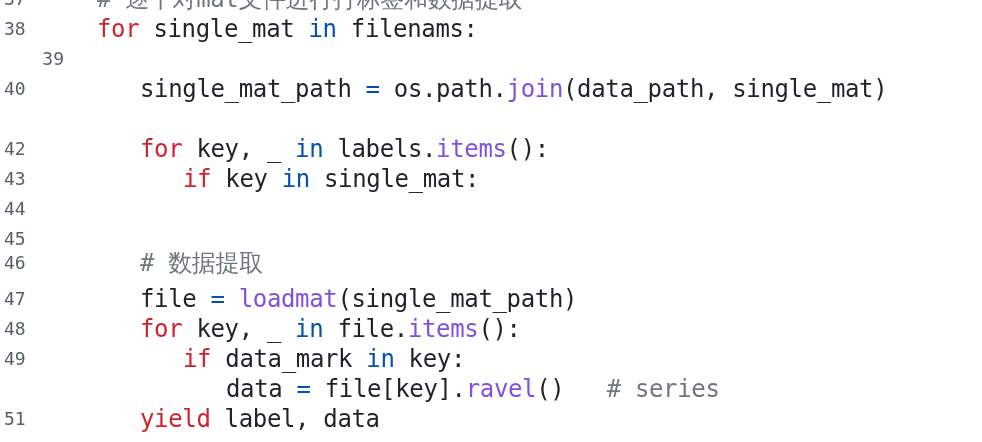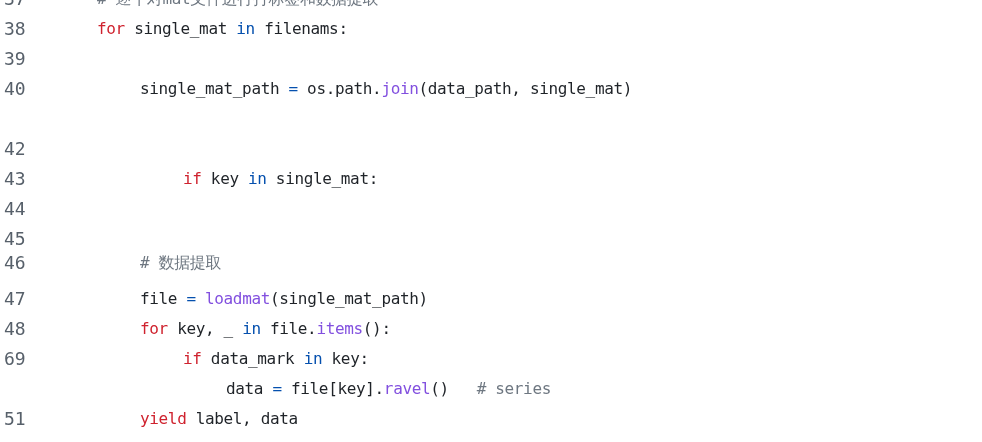--- a/index.html
+++ b/index.html
@@ -31,40 +31,40 @@
       position: absolute;
       left: 4px;
       width: 60px;
       color: #57606a;
       font-family: "DejaVu Sans Mono", "Liberation Mono", monospace;
       font-size: 18px;
     }
     .line-code {
       position: absolute;
       left: 97px;
-      font-size: 16px;
+      font-size: 24px;
       letter-spacing: -0.35px;
     }
     .tok-kw { color: #cf222e; }
     .tok-op { color: #0550ae; }
     .tok-fn { color: #8250df; }
     .tok-cm { color: #6e7781; }
     .tok-id { color: #1f2328; }
   </style>
 </head>
 <body>
 
 <div class="code-view" id="code-view">
     <div class="code-line" style="top: -16px;"><span class="line-number">37</span><span class="line-code" style="left: 97px;"><span class="tok-cm"># 逐个对mat文件进行打标签和数据提取</span></span></div>
     <div class="code-line" style="top: 14px;"><span class="line-number">38</span><span class="line-code" style="left: 97px;"><span class="tok-kw">for</span><span class="tok-id"> single_mat </span><span class="tok-op">in</span><span class="tok-id"> filenams:</span></span></div>
-    <div class="code-line" style="top: 44px;"><span class="line-number">39</span><span class="line-code" style="left: 97px;"></span></div>
+    <div class="code-line" style="top: 44px; text-align: right;"><span class="line-number">39</span><span class="line-code" style="left: 97px;"></span></div>
     <div class="code-line" style="top: 74px;"><span class="line-number">40</span><span class="line-code" style="left: 140px;"><span class="tok-id">single_mat_path </span><span class="tok-op">=</span><span class="tok-id"> os.path.</span><span class="tok-fn">join</span><span class="tok-id">(data_path, single_mat)</span></span></div>
-    <div class="code-line" style="top: 134px;"><span class="line-number">42</span></div>
+    <div class="code-line" style="top: 134px;"><span class="line-number">42</span><span class="line-code" style="left: 140px;"><span class="tok-kw">for</span><span class="tok-id"> key, _ </span><span class="tok-op">in</span><span class="tok-id"> labels.</span><span class="tok-fn">items</span><span class="tok-id">():</span></span></div>
     <div class="code-line" style="top: 164px;"><span class="line-number">43</span><span class="line-code" style="left: 183px;"><span class="tok-kw">if</span><span class="tok-id"> key </span><span class="tok-op">in</span><span class="tok-id"> single_mat:</span></span></div>
     <div class="code-line" style="top: 194px;"><span class="line-number">44</span></div>
     <div class="code-line" style="top: 224px;"><span class="line-number">45</span><span class="line-code" style="left: 97px;"></span></div>
     <div class="code-line" style="top: 248px;"><span class="line-number">46</span><span class="line-code" style="left: 140px;"><span class="tok-cm"># 数据提取</span></span></div>
     <div class="code-line" style="top: 284px; padding-left: 24px;"><span class="line-number">47</span><span class="line-code" style="left: 140px;"><span class="tok-id">file </span><span class="tok-op">=</span><span class="tok-id"> </span><span class="tok-fn">loadmat</span><span class="tok-id">(single_mat_path)</span></span></div>
     <div class="code-line" style="top: 314px;"><span class="line-number">48</span><span class="line-code" style="left: 140px;"><span class="tok-kw">for</span><span class="tok-id"> key, _ </span><span class="tok-op">in</span><span class="tok-id"> file.</span><span class="tok-fn">items</span><span class="tok-id">():</span></span></div>
-    <div class="code-line" style="top: 344px;"><span class="line-number">69</span><span class="line-code" style="left: 183px;"><span class="tok-kw">if</span><span class="tok-id"> data_mark </span><span class="tok-op">in</span><span class="tok-id"> key:</span></span></div>
+    <div class="code-line" style="top: 344px;"><span class="line-number">49</span><span class="line-code" style="left: 183px;"><span class="tok-kw">if</span><span class="tok-id"> data_mark </span><span class="tok-op">in</span><span class="tok-id"> key:</span></span></div>
     <div class="code-line" style="top: 374px;"><span class="line-code" style="left: 226px;"><span class="tok-id">data </span><span class="tok-op">=</span><span class="tok-id"> file[key].</span><span class="tok-fn">ravel</span><span class="tok-id">()   </span><span class="tok-cm"># series</span></span></div>
     <div class="code-line" style="top: 404px;"><span class="line-number">51</span><span class="line-code" style="left: 140px;"><span class="tok-kw">yield</span><span class="tok-id"> label, data</span></span></div>
   </div>
 
 </body></html>

